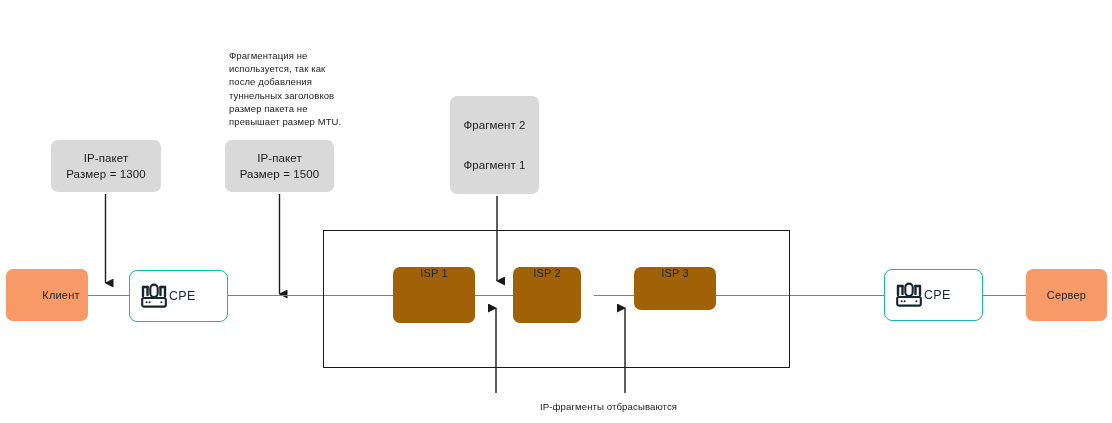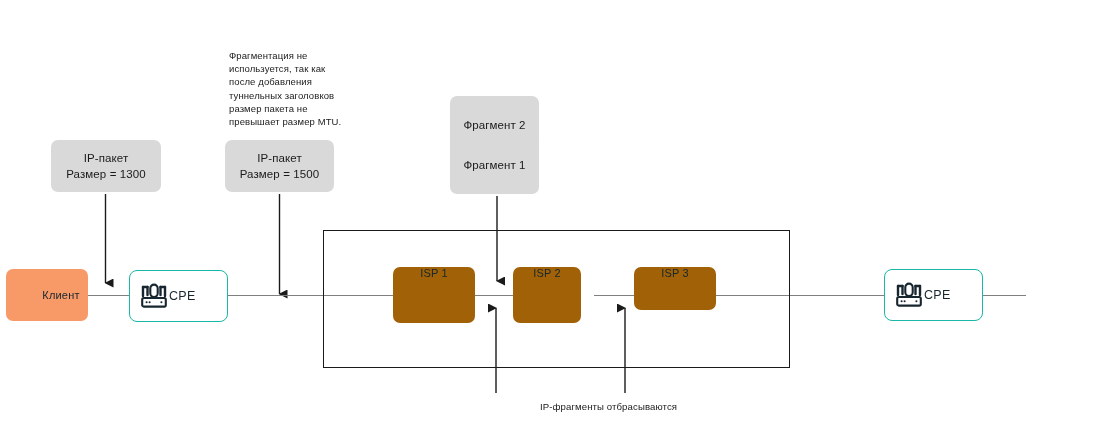--- a/index.html
+++ b/index.html
@@ -223,18 +223,21 @@
         <rect x="11.3" y="1.6" width="7.4" height="12.4" rx="3.7" stroke="#17262e" stroke-width="2.1" fill="none"></rect>
         <rect x="3.2" y="15" width="23.6" height="8.6" rx="1.6" stroke="#17262e" stroke-width="2.1" fill="none"></rect>
         <circle cx="7.6" cy="19.3" r="1.05" fill="#17262e"></circle>
         <circle cx="10.6" cy="19.3" r="1.05" fill="#17262e"></circle>
         <circle cx="22.4" cy="19.3" r="1.05" fill="#17262e"></circle>
       </svg>
     </span>
     <span class="cpe-label">CPE</span>
   </div>
 
+  <div class="abs orangebox" style="left:1026px; top:269px; width:81px; height:52px;">
+    <span>Сервер</span>
+  </div>
 
   <div class="abs caption" style="left:443px; top:401px;margin-top:24px;">MTU 1492</div>
 
   <div class="abs caption" style="left:540px; top:401px;">IP-фрагменты отбрасываются</div>
 
 </div>
 
 </body></html>

